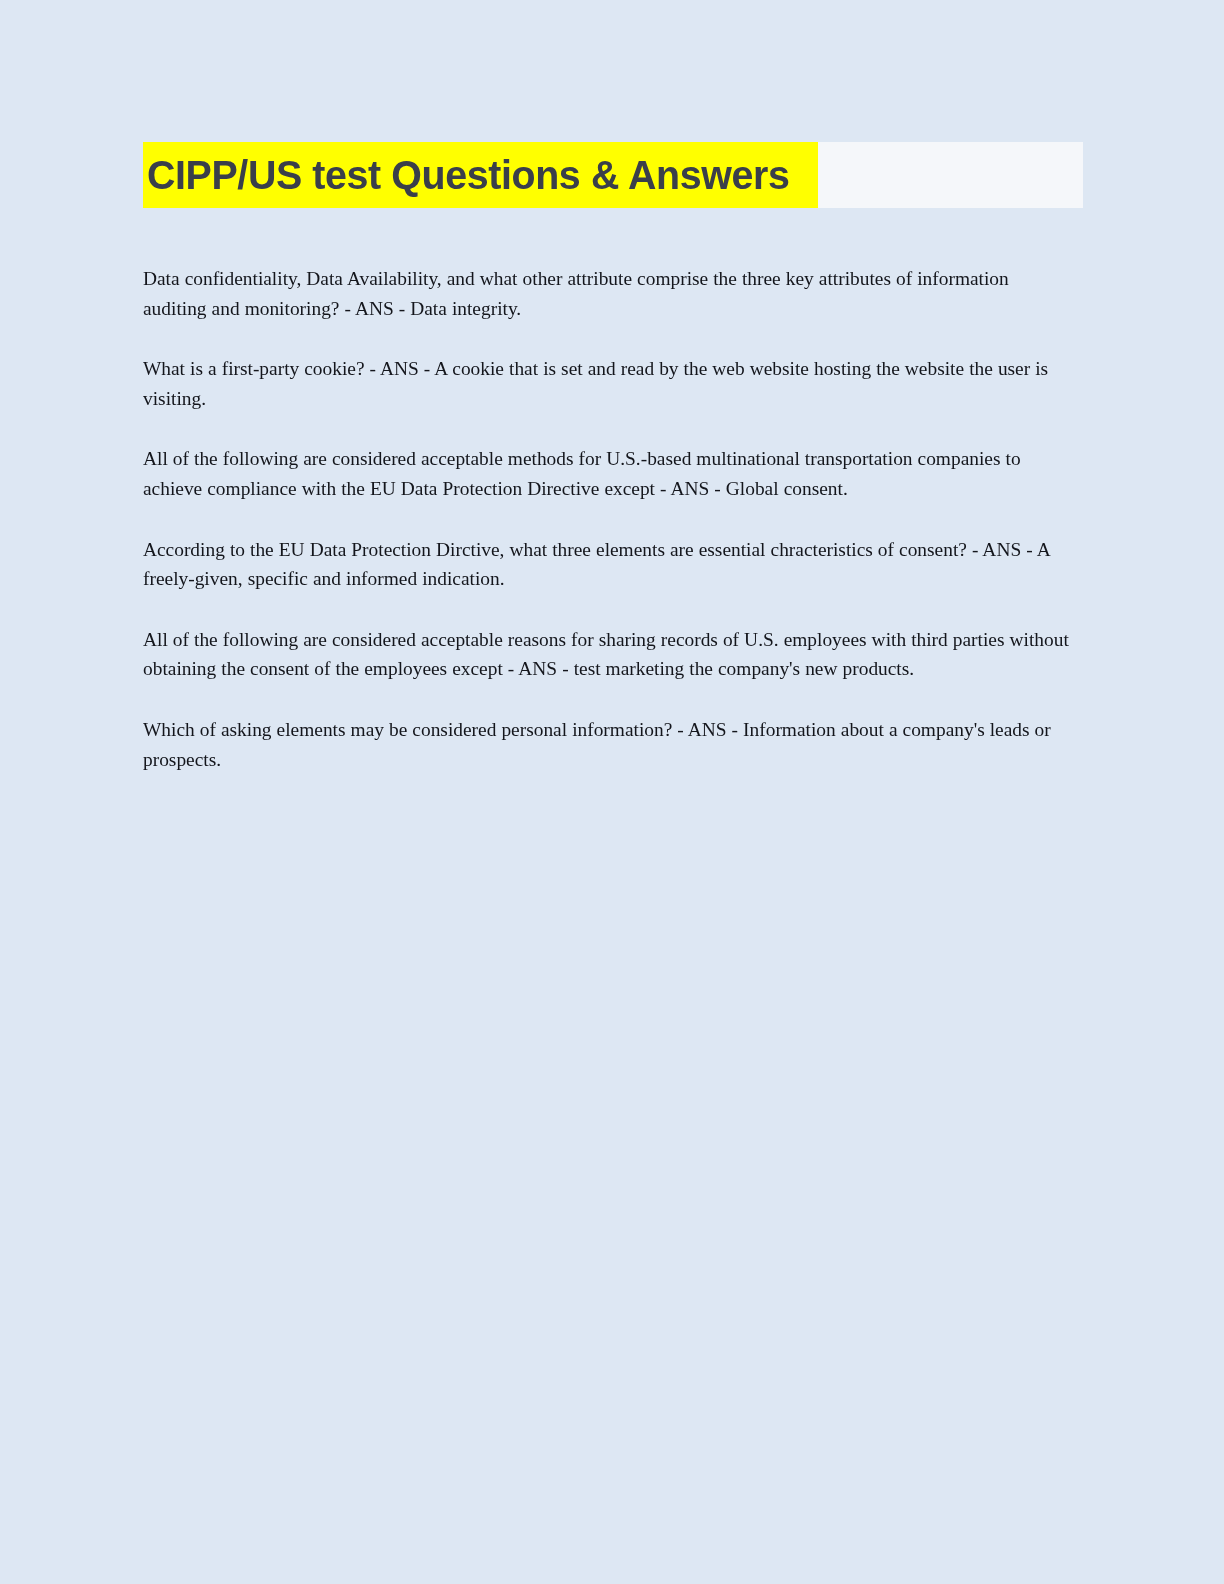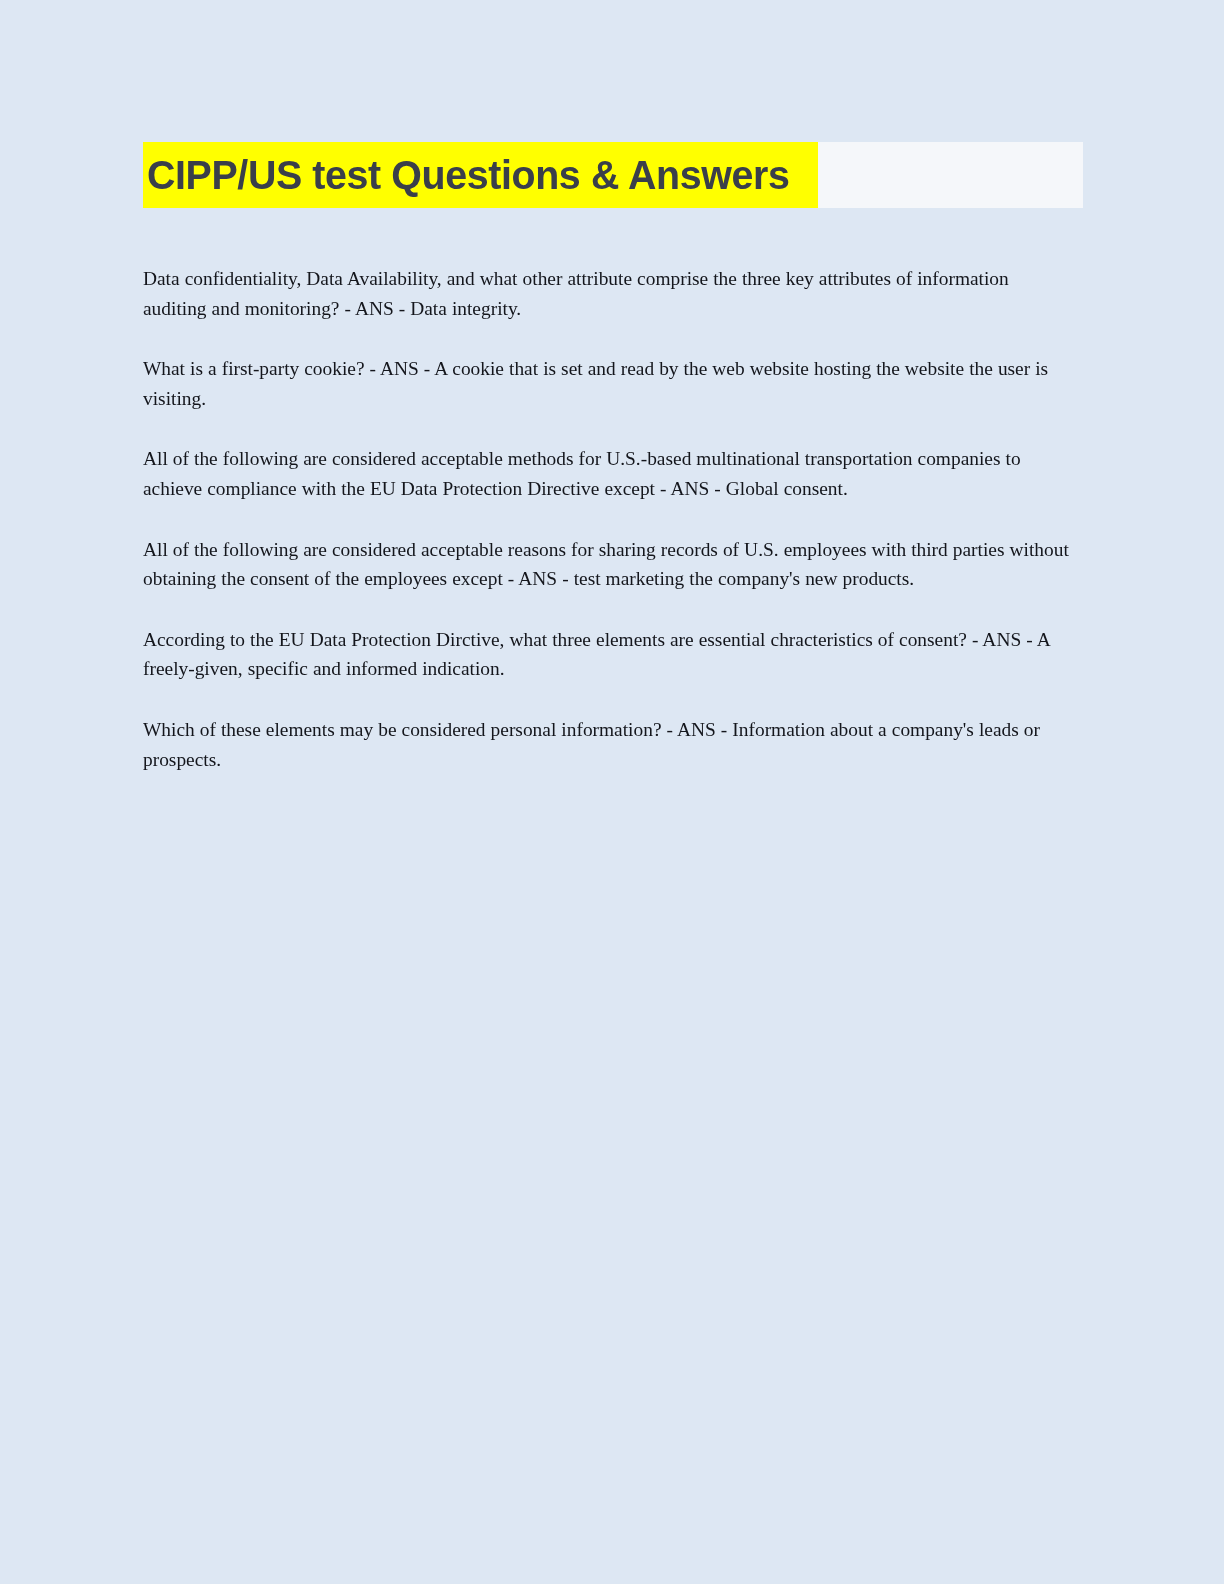--- a/index.html
+++ b/index.html
@@ -89,18 +89,18 @@
     <span class="title-highlight">
       <span class="title-text">CIPP/US test Questions &amp; Answers</span>
     </span>
     <span class="title-blank"></span>
   </div>
 
   <div class="content">
     <p class="qa-para">Data confidentiality, Data Availability, and what other attribute comprise the three key attributes of information auditing and monitoring? - ANS - Data integrity.</p>
     <p class="qa-para">What is a first-party cookie? - ANS - A cookie that is set and read by the web website hosting the website the user is visiting.</p>
     <p class="qa-para">All of the following are considered acceptable methods for U.S.-based multinational transportation companies to achieve compliance with the EU Data Protection Directive except - ANS - Global consent.</p>
+    <p class="qa-para">According to the EU Data Protection Dirctive, what three elements are essential chracteristics of consent? - ANS - A freely-given, specific and informed indication.</p>
     <p class="qa-para">All of the following are considered acceptable reasons for sharing records of U.S. employees with third parties without obtaining the consent of the employees except - ANS - test marketing the company's new products.</p>
-    <p class="qa-para">According to the EU Data Protection Dirctive, what three elements are essential chracteristics of consent? - ANS - A freely-given, specific and informed indication.</p>
-    <p class="qa-para">Which of these elements may be considered personal information? - ANS - Information about a company's leads or prospects.</p>
+    <p class="qa-para">Which of asking elements may be considered personal information? - ANS - Information about a company's leads or prospects.</p>
   </div>
 
 </div>
 
 </body></html>

